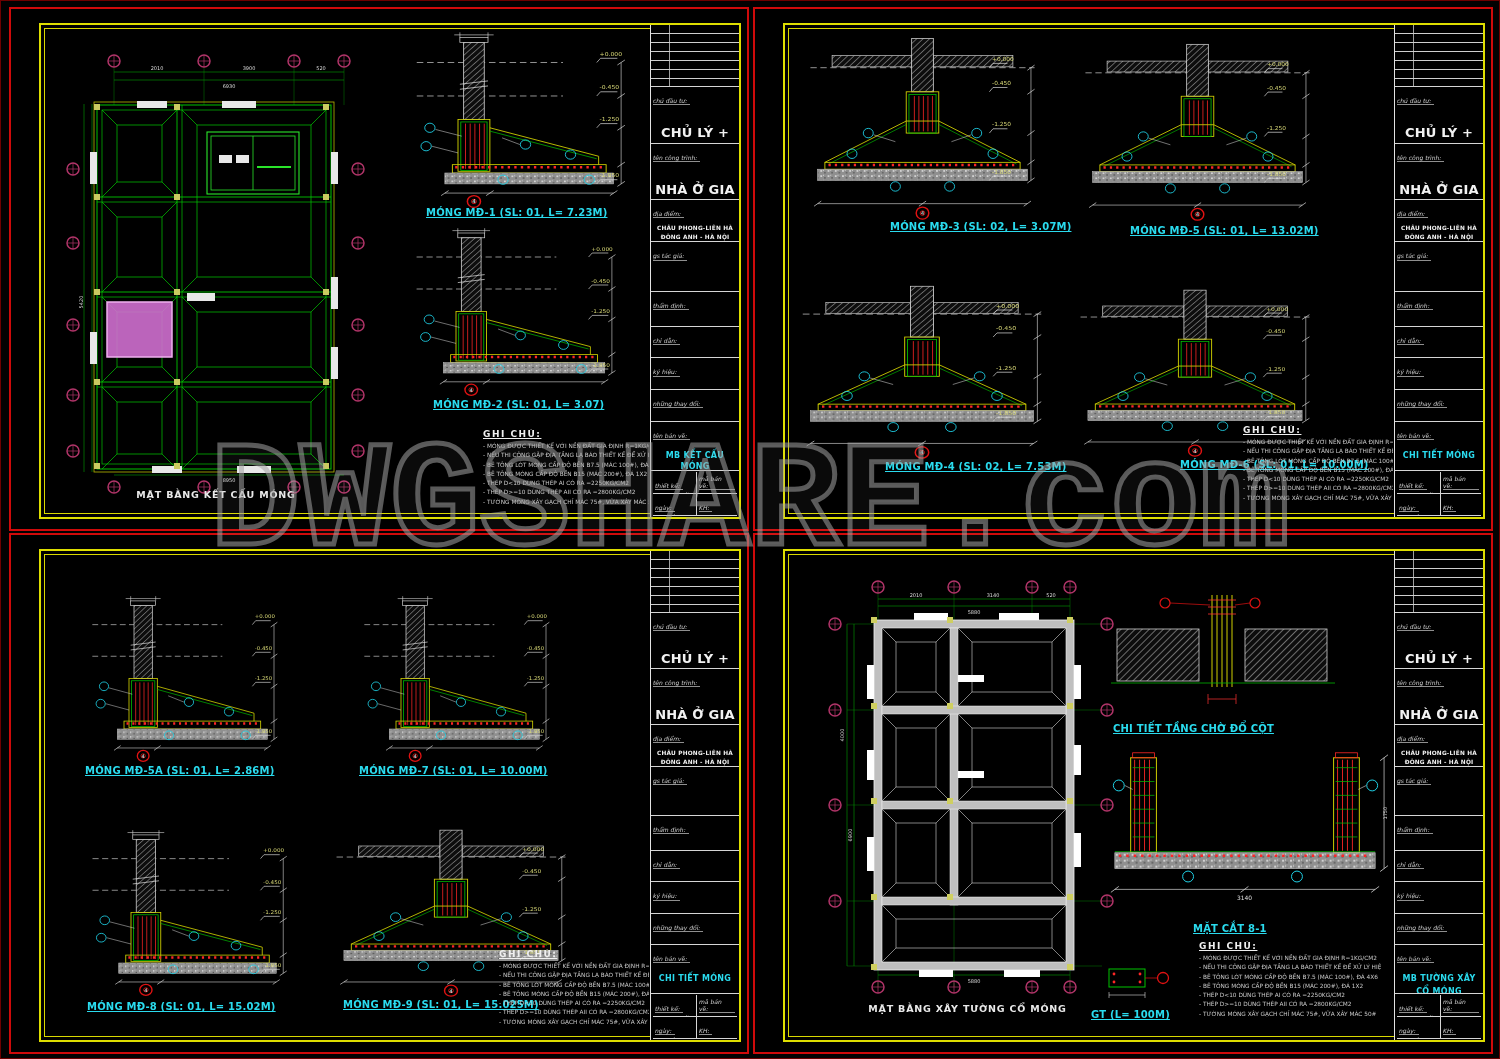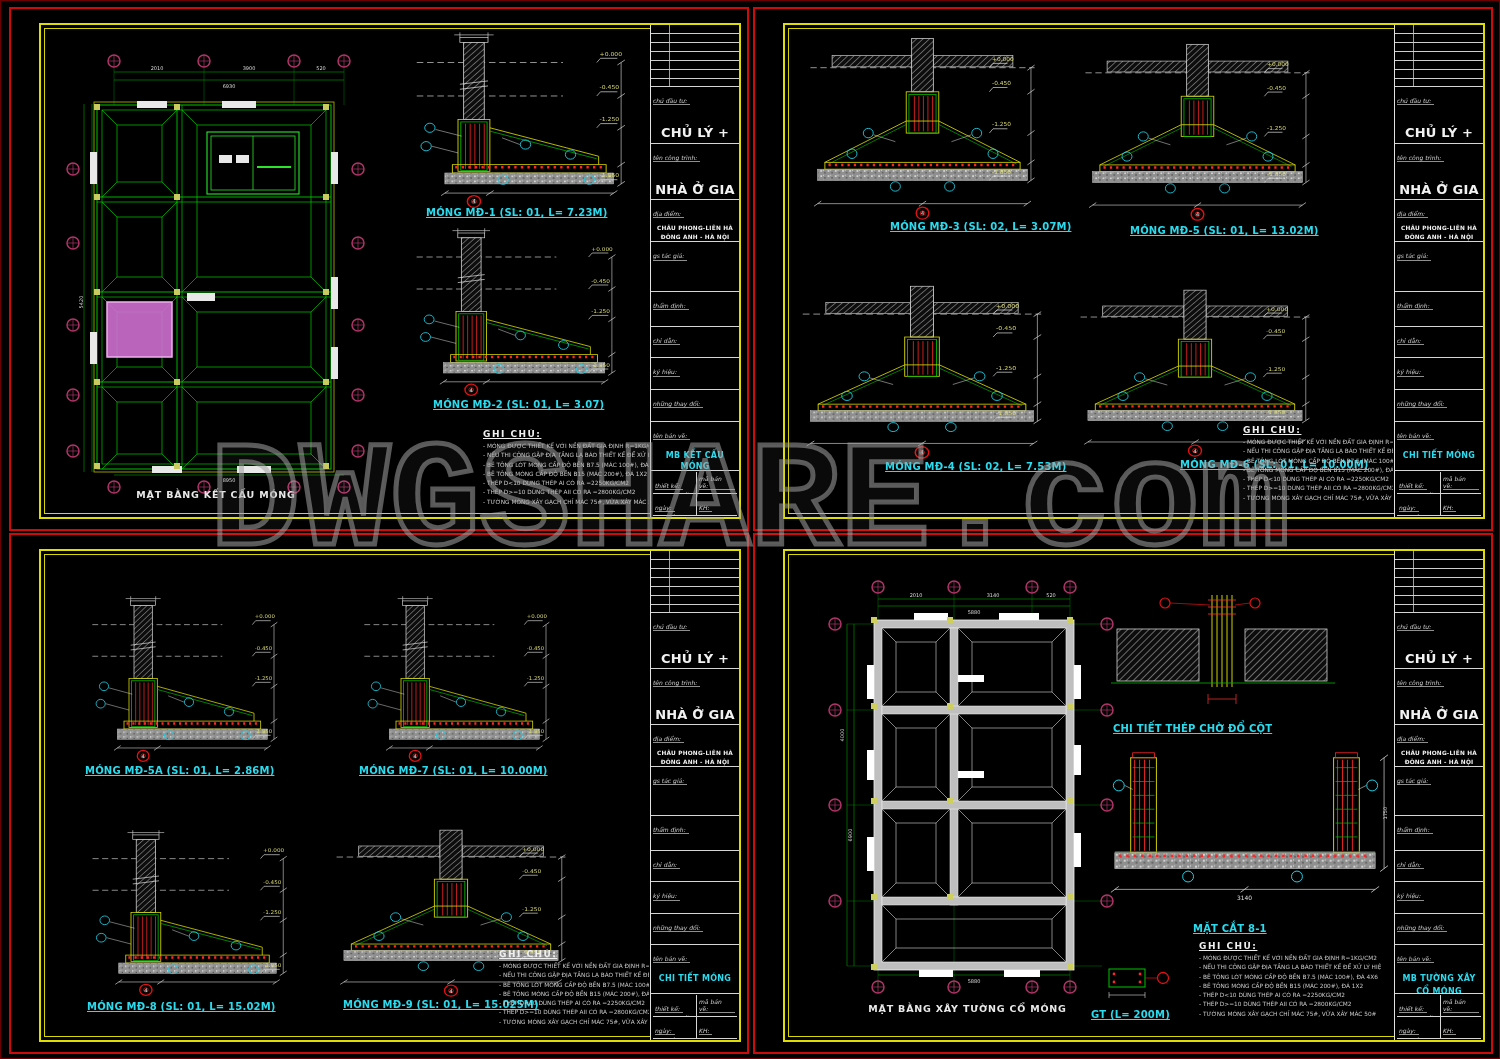--- a/index.html
+++ b/index.html
@@ -532,21 +532,21 @@
      <rect x="136" y="38" width="82" height="52" fill="url(#hatch)" stroke="#cfcfcf" stroke-width="0.8"></rect>
      <line x1="2" y1="92" x2="226" y2="92" stroke="#00b400" stroke-width="0.8"></line>
      <circle cx="146" cy="12" r="5" fill="none" stroke="#e01212" stroke-width="1.2"></circle>
      <line x1="141" y1="12" x2="126" y2="14" stroke="#e01212" stroke-width="0.7"></line>
      <circle cx="56" cy="12" r="5" fill="none" stroke="#e01212" stroke-width="1.2"></circle>
      <line x1="61" y1="12" x2="101" y2="14" stroke="#e01212" stroke-width="0.7"></line>
      <line x1="99" y1="108" x2="127" y2="108" stroke="#ff3030" stroke-width="0.7"></line>
      <line x1="99" y1="103" x2="99" y2="113" stroke="#ff3030" stroke-width="0.7"></line>
      <line x1="127" y1="103" x2="127" y2="113" stroke="#ff3030" stroke-width="0.7"></line>
    </svg>
-   <div class="clabel" style="left:328px;top:172px">CHI TIẾT THÉP CHỜ ĐỔ CỘT</div>
+   <div class="clabel" style="left:328px;top:172px">CHI TIẾT TẦNG CHỜ ĐỔ CỘT</div>
 
    <svg class="dsvg" style="left:314px;top:194px" width="292" height="170" viewBox="0 0 295 170">
      <rect x="32" y="12" width="26" height="96" fill="none" stroke="#cfcf00" stroke-width="1"></rect>
      <rect x="237" y="12" width="26" height="96" fill="none" stroke="#cfcf00" stroke-width="1"></rect>
      <rect x="34" y="7" width="22" height="5" fill="none" stroke="#ff2626" stroke-width="0.8"></rect>
      <rect x="239" y="7" width="22" height="5" fill="none" stroke="#ff2626" stroke-width="0.8"></rect>
      <line x1="36" y1="14" x2="36" y2="106" stroke="#ff2626" stroke-width="0.9"></line>
      <line x1="41" y1="14" x2="41" y2="106" stroke="#ff2626" stroke-width="0.9"></line>
      <line x1="46" y1="14" x2="46" y2="106" stroke="#ff2626" stroke-width="0.9"></line>
      <line x1="51" y1="14" x2="51" y2="106" stroke="#ff2626" stroke-width="0.9"></line>
@@ -592,21 +592,21 @@
      <circle cx="13" cy="21" r="1.4" fill="#ff2626"></circle>
             <circle cx="39" cy="21" r="1.4" fill="#ff2626"></circle>
      <circle cx="13" cy="29" r="1.4" fill="#ff2626"></circle>
             <circle cx="39" cy="29" r="1.4" fill="#ff2626"></circle>
      <line x1="8" y1="42" x2="44" y2="42" stroke="#d8d8d8" stroke-width="0.6"></line>
      <line x1="8" y1="39" x2="8" y2="45" stroke="#d8d8d8" stroke-width="0.6"></line>
      <line x1="44" y1="39" x2="44" y2="45" stroke="#d8d8d8" stroke-width="0.6"></line>
      <circle cx="62" cy="25" r="5.5" fill="none" stroke="#e01212" stroke-width="1.3"></circle>
      <line x1="56" y1="25" x2="44" y2="25" stroke="#e01212" stroke-width="0.7"></line>
    </svg>
-   <div class="clabel" style="left:306px;top:458px">GT (L= 200M)</div>
+   <div class="clabel" style="left:306px;top:458px">GT (L= 100M)</div>
 
    <div class="notes" style="left:414px;top:390px;width:182px;height:94px">
      <div class="nt">GHI  CHÚ:</div>
      <div class="nl">- MÓNG ĐƯỢC THIẾT KẾ VỚI NỀN ĐẤT GIA ĐỊNH R=1KG/CM2</div>
      <div class="nl">- NẾU THI CÔNG GẶP ĐỊA TẦNG LẠ BÁO THIẾT KẾ ĐỂ XỬ LÝ HIỆN TRƯỜNG</div>
      <div class="nl">- BÊ TÔNG LÓT MÓNG CẤP ĐỘ BỀN B7.5 (MÁC 100#), ĐÁ 4X6</div>
      <div class="nl">- BÊ TÔNG MÓNG CẤP ĐỘ BỀN B15 (MÁC 200#), ĐÁ 1X2</div>
      <div class="nl">- THÉP D&lt;10 DÙNG THÉP AI CÓ RA =2250KG/CM2</div>
      <div class="nl">- THÉP D&gt;=10 DÙNG THÉP AII CÓ RA =2800KG/CM2</div>
      <div class="nl">- TƯỜNG MÓNG XÂY GẠCH CHỈ MÁC 75#, VỮA XÂY MÁC 50#</div>

